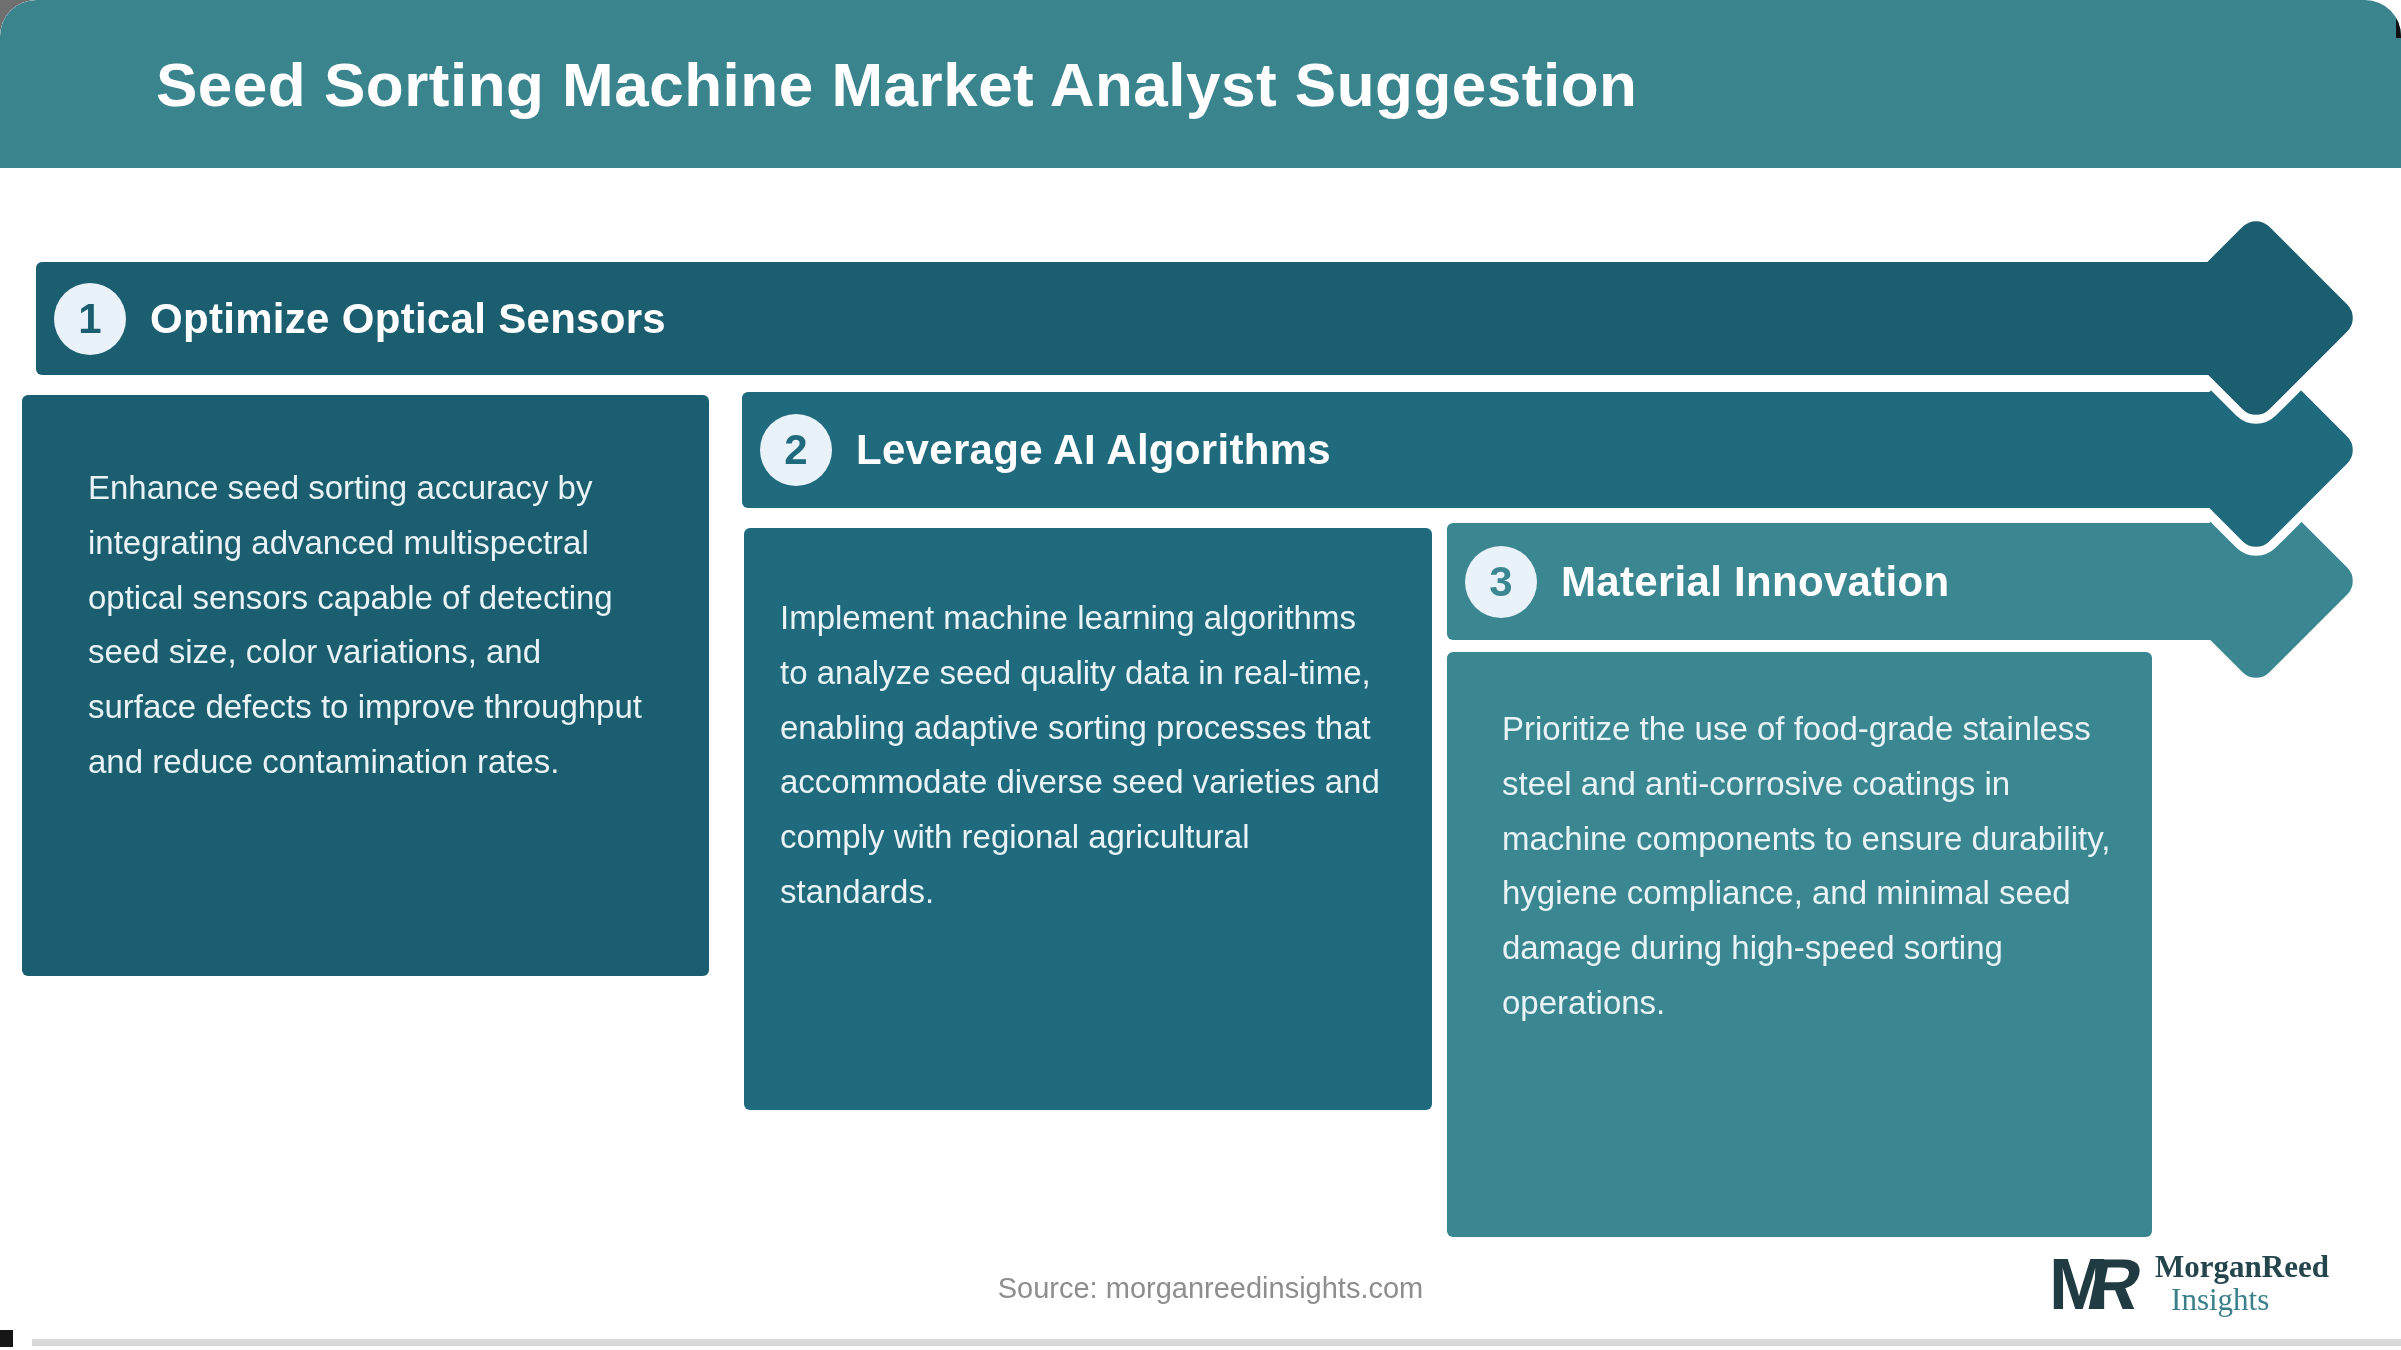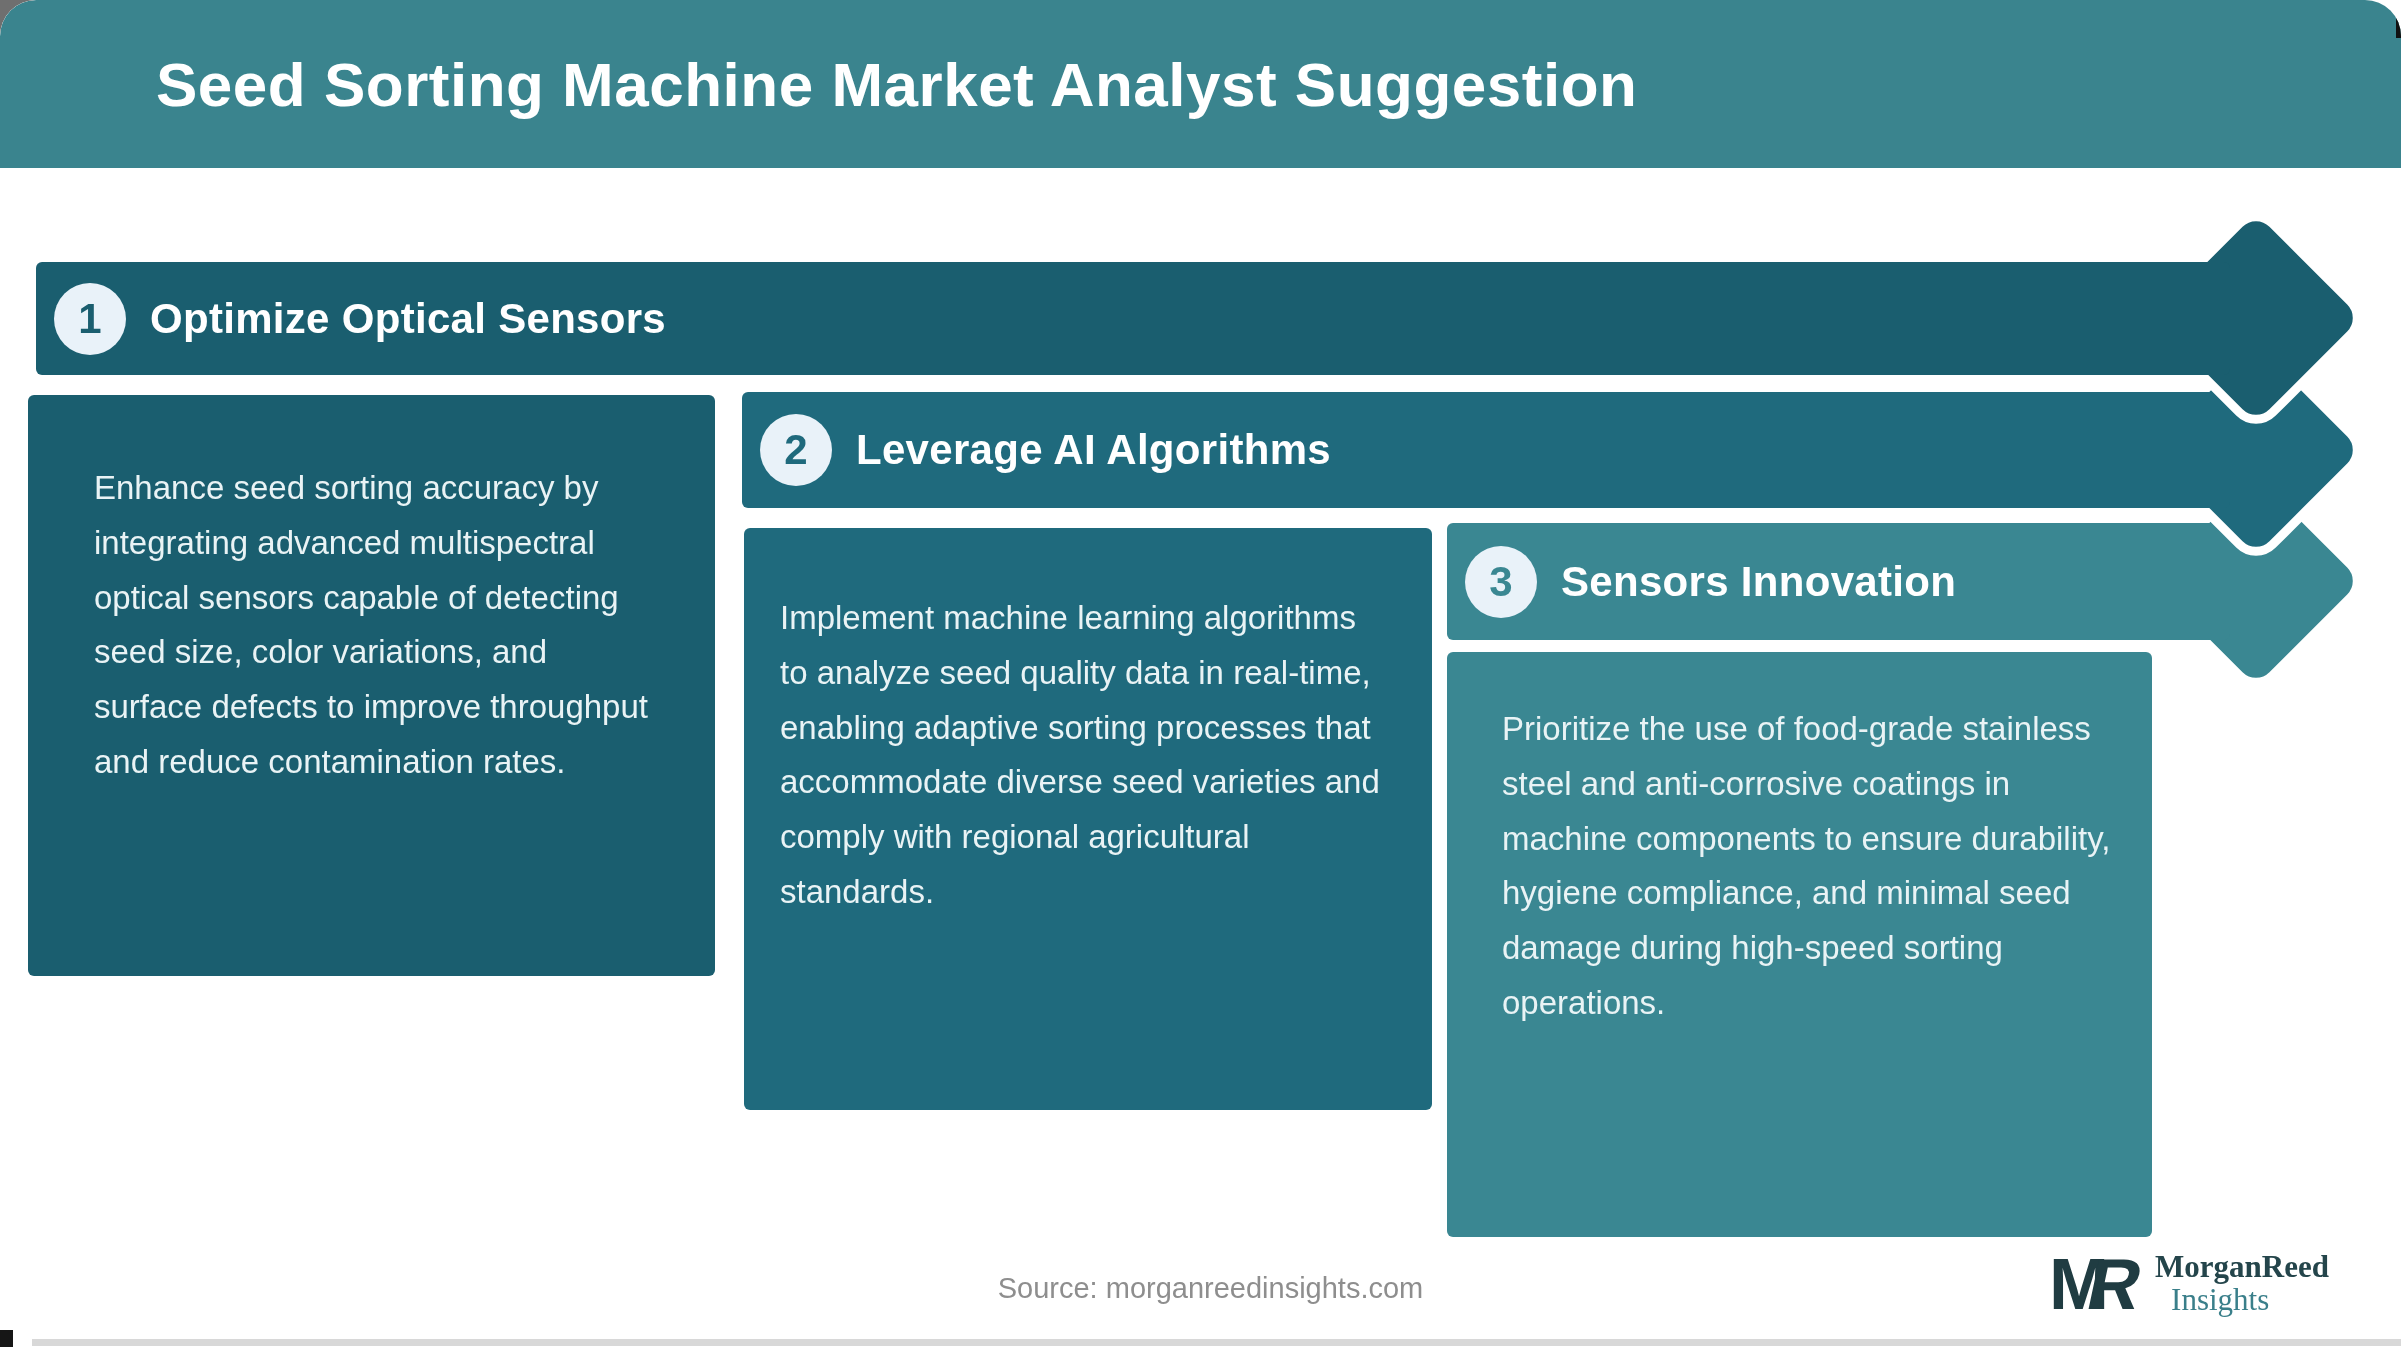--- a/index.html
+++ b/index.html
@@ -34,21 +34,21 @@
               display:flex;align-items:center;justify-content:center;flex:0 0 auto;}
   .num-circle span{font-size:42px;font-weight:700;}
   .bar1 .num-circle span{color:var(--step1);}
   .bar2 .num-circle span{color:var(--step2);}
   .bar3 .num-circle span{color:var(--step3);}
   .bar-title{color:#ffffff;font-size:42px;font-weight:700;margin-left:24px;white-space:nowrap;letter-spacing:.3px;}
 
   
   .box{position:absolute;border-radius:6px;color:#e9f3f5;font-size:33px;line-height:1.66;font-weight:400;}
   .box p{margin:0;}
-  .box1{left:28px;top:395px;width:687px;height:581px;background:var(--step1);padding:66px 56px 0 66px;box-sizing:border-box;}
+  .box1{left:22px;top:395px;width:687px;height:581px;background:var(--step1);padding:66px 56px 0 66px;box-sizing:border-box;}
   .box2{left:744px;top:528px;width:688px;height:582px;background:var(--step2);padding:63px 50px 0 36px;box-sizing:border-box;}
   .box3{left:1447px;top:652px;width:705px;height:585px;background:var(--step3);padding:50px 40px 0 55px;box-sizing:border-box;}
 
   
   .source{position:absolute;left:10px;top:1272px;width:100%;text-align:center;color:#8e8e8e;font-size:29px;}
   .logo{position:absolute;right:72px;top:1248px;display:flex;align-items:center;gap:14px;}
   .monogram{color:#203c42;font-weight:900;font-size:72px;line-height:1;display:flex;}
   .monogram .m{letter-spacing:-6px;}
   .monogram .r{transform:skewX(-12deg);margin-left:-14px;}
   .logo-text{font-family:"Liberation Serif", serif;line-height:1.05;}
@@ -86,21 +86,21 @@
   </div>
   <div class="box box2">
     <p>Implement machine learning algorithms to analyze seed quality data in real-time, enabling adaptive sorting processes that accommodate diverse seed varieties and comply with regional agricultural standards.</p>
   </div>
 
   <div class="diamond d3"></div>
   <div class="bar bar3">
     <div class="num-circle">
       <span>3</span>
     </div>
-    <div class="bar-title">Sensors Innovation</div>
+    <div class="bar-title">Material Innovation</div>
   </div>
   <div class="box box3">
     <p>Prioritize the use of food-grade stainless steel and anti-corrosive coatings in machine components to ensure durability, hygiene compliance, and minimal seed damage during high-speed sorting operations.</p>
   </div>
 
   <div class="source">Source: morganreedinsights.com</div>
 
   <div class="logo">
     <div class="monogram">
       <span class="m">M</span>

